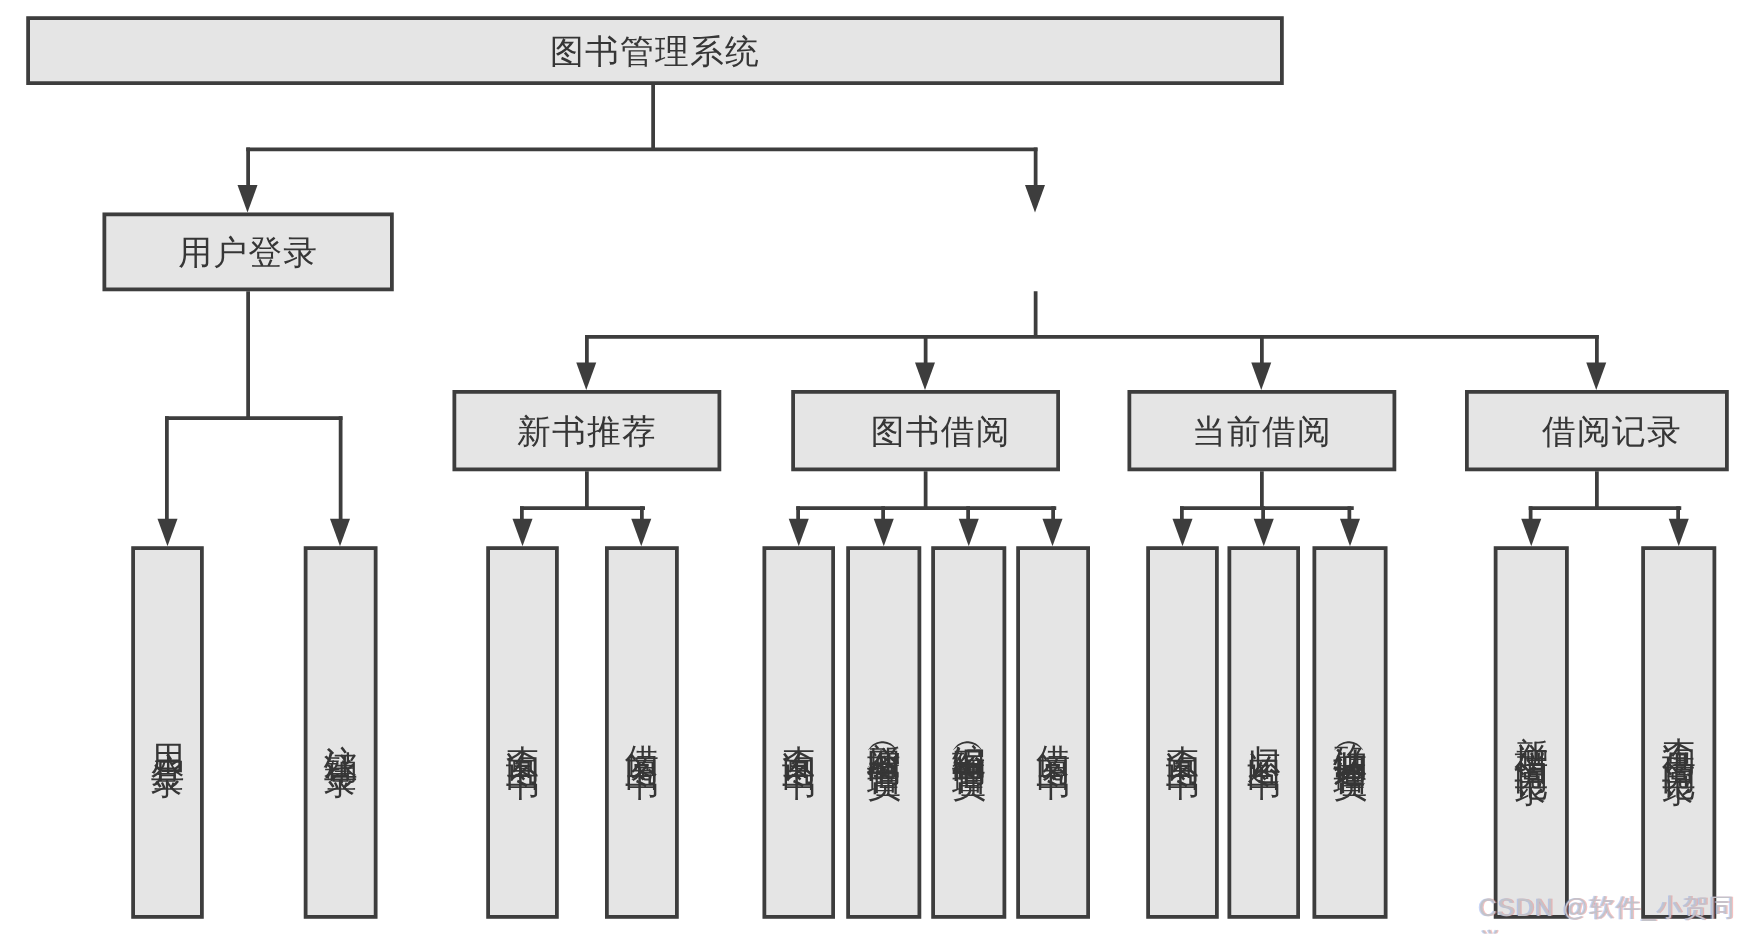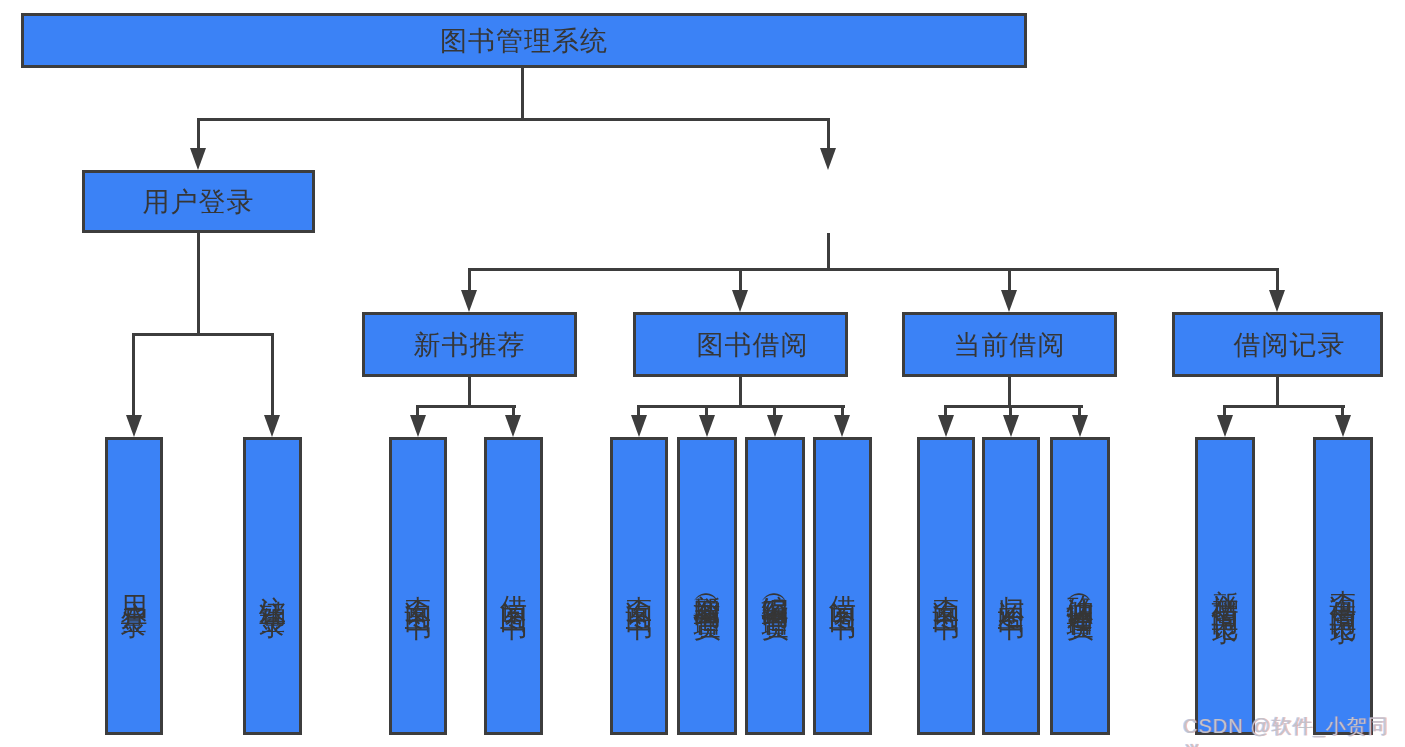--- a/index.html
+++ b/index.html
@@ -3,21 +3,21 @@
 <meta charset="utf-8">
 <style>
   html,body{margin:0;padding:0;background:#ffffff;}
   #canvas{
     position:relative;width:1405px;height:747px;background:#ffffff;
     font-family:"Liberation Sans","DejaVu Sans",sans-serif;
     overflow:hidden;
   }
   .node{
     position:absolute;box-sizing:border-box;
-    border:3px solid #3d3d3d;background:#3b82f6;
+    border:3px solid #3d3d3d;background:#e5e5e5;
     display:flex;align-items:center;justify-content:center;
     color:#363636;font-size:27px;letter-spacing:1px;
     white-space:nowrap;
   }
   .node.leaf{
     writing-mode:vertical-rl;text-orientation:mixed;
     font-size:27px;letter-spacing:6px;white-space:normal;
   }
   .node.leaf.mid{letter-spacing:6px;}
   .node.leaf.long{letter-spacing:3px;}

